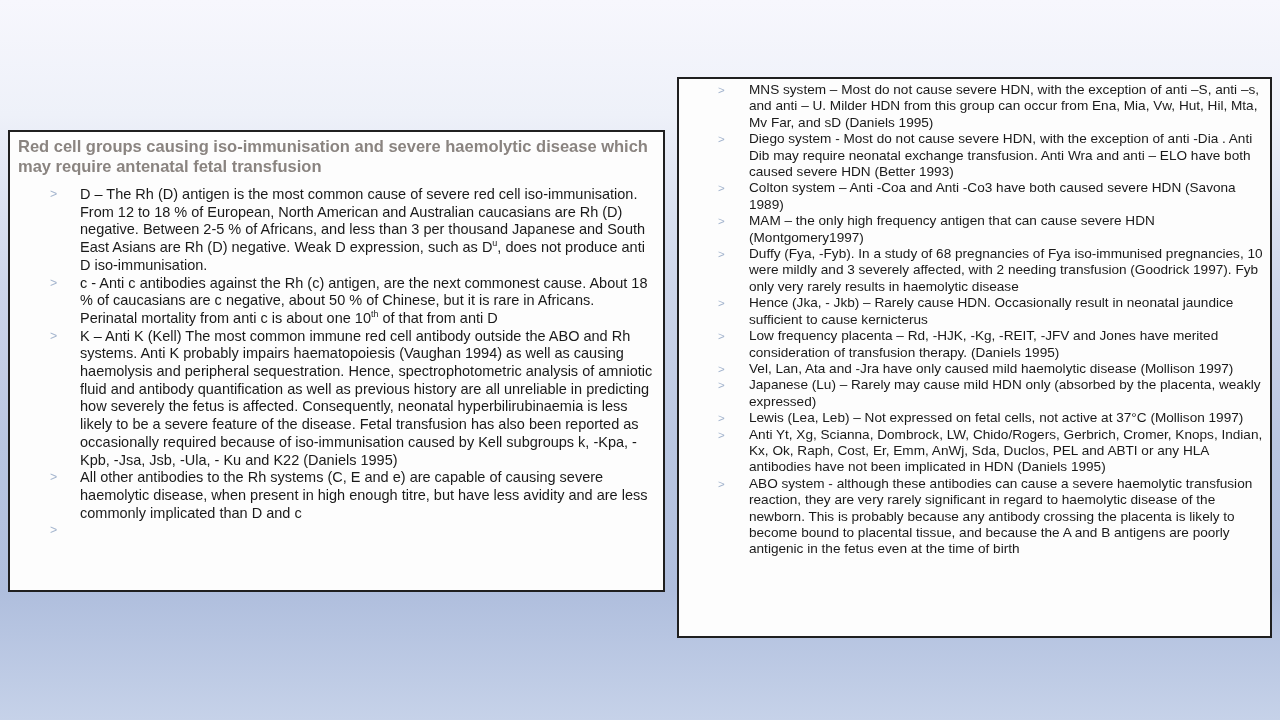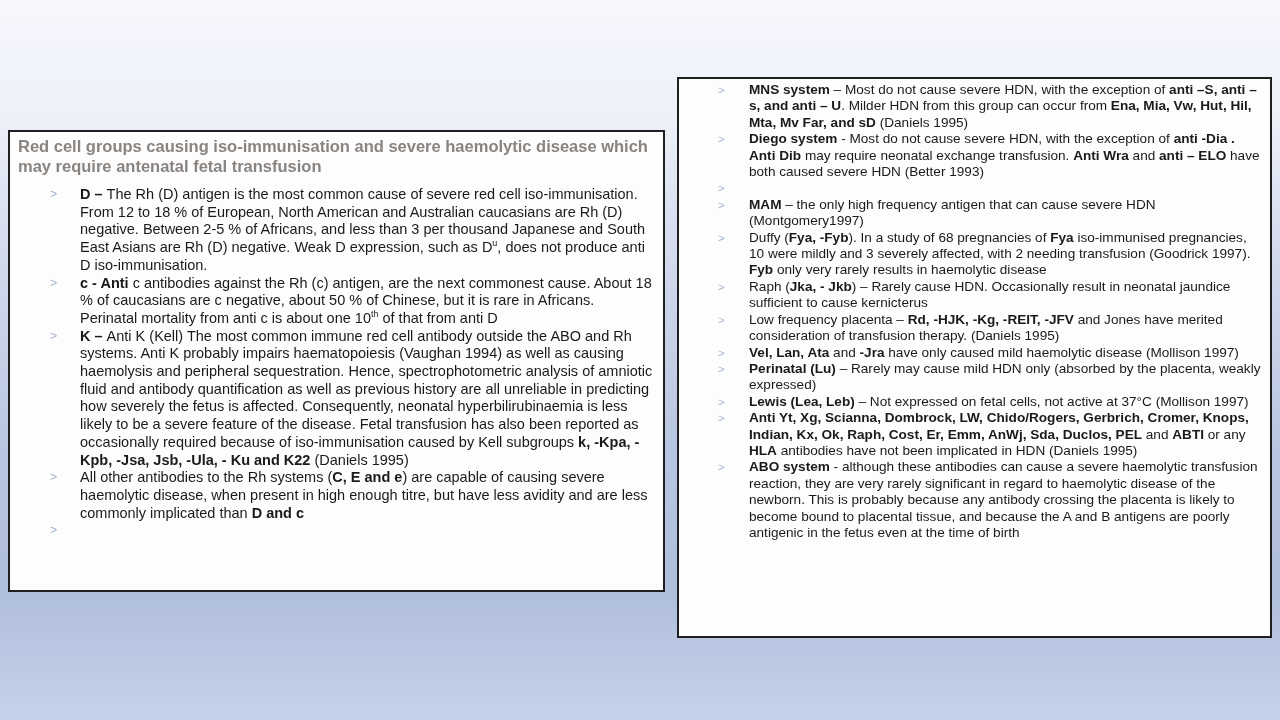--- a/index.html
+++ b/index.html
@@ -38,21 +38,21 @@
   #right-box .bullet-row { padding-left: 34px; }
   .marker {
     flex: 0 0 12px;
     color: #a3b4cd;
     font-size: 0.85em;
     line-height: inherit;
   }
   #left-box .marker { margin-right: 18px; }
   #right-box .marker { margin-right: 19px; }
   .bullet-text { flex: 1 1 auto; }
-  .b { font-weight: bold; }
+  .b { font-weight: normal; }
   sup { font-size: 0.62em; line-height: 0; }
   .section-heading {
     font-weight: bold; font-style: italic;
     margin: 4px 0 5px 0;
   }
 </style>
 </head>
 <body>
 
 <div id="left-box" class="textbox">
@@ -86,48 +86,49 @@
         <div class="bullet-row">
           <span class="marker">&gt;</span>
           <div class="bullet-text"><span class="b">MNS system</span><span> – Most do not cause severe HDN, with the exception of </span><span class="b">anti –S, anti –s,  and anti – U</span><span>. Milder HDN from this group can occur from </span><span class="b">Ena, Mia, Vw, Hut, Hil, Mta, Mv Far, and sD</span><span> (Daniels 1995)</span></div>
         </div>
         <div class="bullet-row">
           <span class="marker">&gt;</span>
           <div class="bullet-text"><span class="b">Diego system</span><span> - Most do not cause severe HDN, with the exception of </span><span class="b">anti -Dia . Anti Dib</span><span> may require neonatal exchange transfusion. </span><span class="b">Anti Wra</span><span> and </span><span class="b">anti – ELO</span><span> have both caused severe HDN (Better 1993)</span></div>
         </div>
         <div class="bullet-row">
           <span class="marker">&gt;</span>
+          <div class="bullet-text"><span class="b">Colton system – Anti -Coa</span><span> and </span><span class="b">Anti -Co3</span><span> have both caused severe HDN (Savona 1989)</span></div>
         </div>
         <div class="bullet-row">
           <span class="marker">&gt;</span>
           <div class="bullet-text"><span class="b">MAM</span><span> – the only high frequency antigen that can cause severe HDN (Montgomery1997)</span></div>
         </div>
       </div>
       <div>
         <div class="bullet-row">
           <span class="marker">&gt;</span>
           <div class="bullet-text"><span>Duffy (</span><span class="b">Fya, -Fyb</span><span>). In a study of 68 pregnancies of </span><span class="b">Fya</span><span> iso-immunised pregnancies, 10 were mildly and 3 severely affected, with 2 needing transfusion (Goodrick 1997). </span><span class="b">Fyb</span><span> only very rarely results in haemolytic disease</span></div>
         </div>
         <div class="bullet-row">
           <span class="marker">&gt;</span>
-          <div class="bullet-text"><span>Raph (</span><span class="b">Jka, - Jkb</span><span>) – Rarely cause HDN. Occasionally result in neonatal jaundice sufficient to cause kernicterus</span></div>
+          <div class="bullet-text"><span>Hence (</span><span class="b">Jka, - Jkb</span><span>) – Rarely cause HDN. Occasionally result in neonatal jaundice sufficient to cause kernicterus</span></div>
         </div>
         <div class="bullet-row">
           <span class="marker">&gt;</span>
           <div class="bullet-text"><span>Low frequency placenta – </span><span class="b">Rd, -HJK, -Kg, -REIT, -JFV</span><span> and Jones have merited consideration of transfusion therapy. (Daniels 1995)</span></div>
         </div>
         <div class="bullet-row">
           <span class="marker">&gt;</span>
           <div class="bullet-text"><span class="b">Vel, Lan, Ata</span><span> and </span><span class="b">-Jra</span><span> have only caused mild haemolytic disease (Mollison 1997)</span></div>
         </div>
       </div>
       <div>
         <div class="bullet-row">
           <span class="marker">&gt;</span>
-          <div class="bullet-text"><span class="b">Perinatal (Lu)</span><span> – Rarely may cause mild HDN only (absorbed by the placenta, weakly expressed)</span></div>
+          <div class="bullet-text"><span class="b">Japanese (Lu)</span><span> – Rarely may cause mild HDN only (absorbed by the placenta, weakly expressed)</span></div>
         </div>
         <div class="bullet-row">
           <span class="marker">&gt;</span>
           <div class="bullet-text"><span class="b">Lewis (Lea, Leb)</span><span> – Not expressed on fetal cells, not active at 37°C (Mollison 1997)</span></div>
         </div>
         <div class="bullet-row">
           <span class="marker">&gt;</span>
           <div class="bullet-text"><span class="b">Anti Yt, Xg, Scianna, Dombrock, LW, Chido/Rogers, Gerbrich, Cromer, Knops, Indian, Kx, Ok, Raph, Cost, Er, Emm, AnWj, Sda, Duclos, PEL</span><span> and </span><span class="b">ABTI</span><span> or any </span><span class="b">HLA</span><span> antibodies have not been implicated in HDN (Daniels 1995)</span></div>
         </div>
         <div class="bullet-row">

